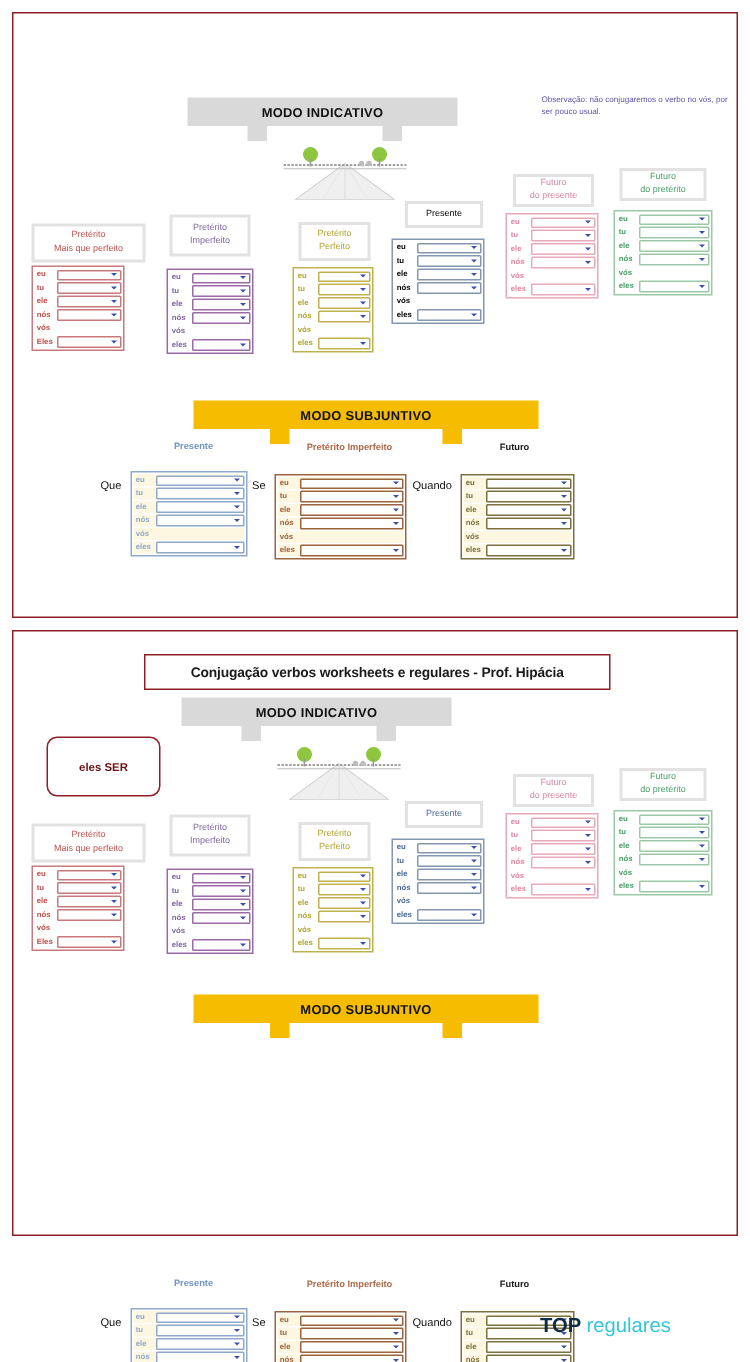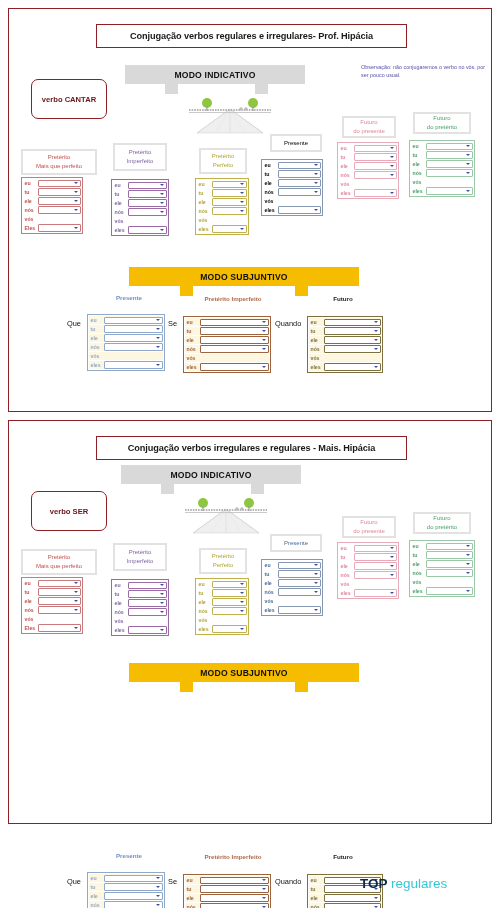--- a/index.html
+++ b/index.html
@@ -178,27 +178,21 @@
   .logo .ws  { color: #35c7d8; font-weight: 400; }
 </style>
 </head>
 <body>
 
 <div class="page">
 
   <div class="panel" id="panel-cantar">
     <div class="panel-inner">
 
-      <div class="title-box">
-        <span>Conjugação verbos regulares e irregulares- Prof. Hipácia</span>
-      </div>
-
-      <div class="verb-box">
-        <span>verbo CANTAR</span>
-      </div>
+
 
       <div class="banner banner-grey" id="ind-banner-1">
         <div class="bar">
           <span>MODO INDICATIVO</span>
         </div>
         <div class="leg l"></div>
         <div class="leg r"></div>
       </div>
 
       <div class="obs-note">Observação: não conjugaremos o verbo no vós, por ser pouco usual.</div>
@@ -588,25 +582,25 @@
             </div>
           </div>
         </div>
     </div>
   </div>
 
   <div class="panel" id="panel-ser">
     <div class="panel-inner">
 
       <div class="title-box">
-        <span>Conjugação verbos irregulares e regulares - Mais. Hipácia</span>
+        <span>Conjugação verbos worksheets e regulares - Prof. Hipácia</span>
       </div>
 
       <div class="verb-box">
-        <span>verbo SER</span>
+        <span>eles SER</span>
       </div>
 
       <div class="banner banner-grey" style="left:112px;top:44px;width:180px;">
         <div class="bar">
           <span>MODO INDICATIVO</span>
         </div>
         <div class="leg l"></div>
         <div class="leg r"></div>
       </div>
 

